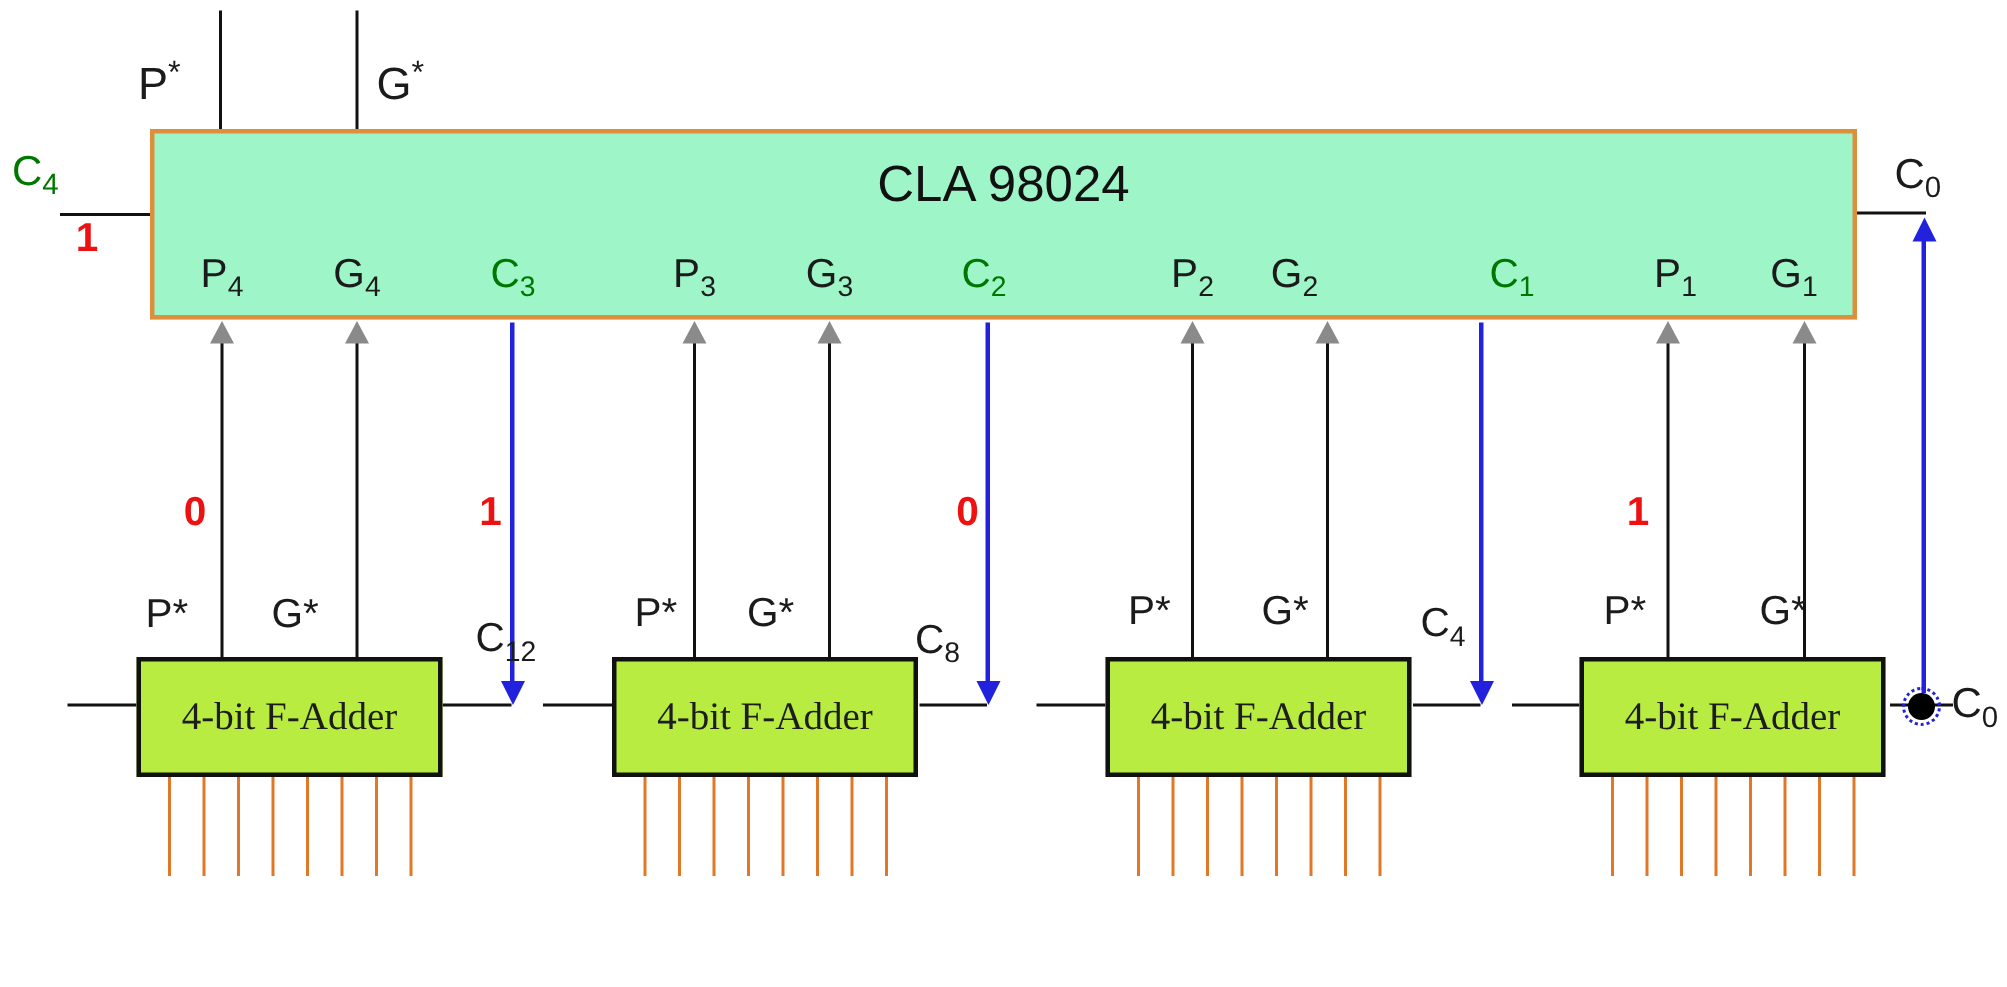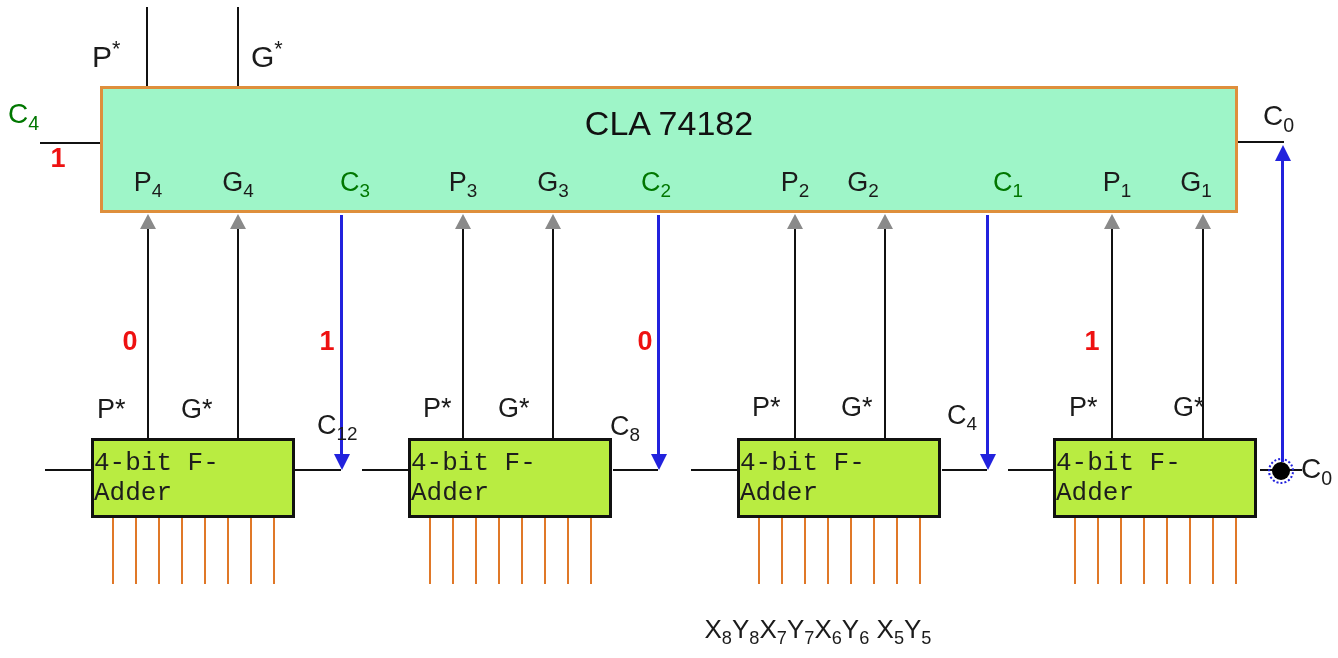--- a/index.html
+++ b/index.html
@@ -17,21 +17,21 @@
   .ah-up-blue{position:absolute;width:0;height:0;border-left:8px solid transparent;
       border-right:8px solid transparent;border-bottom:16px solid var(--blue,#2222dd);}
   
   .cla-box{position:absolute;left:100px;top:86px;width:1138px;height:127px;box-sizing:border-box;
       background:var(--cla-fill,#9ef5c8);border:3px solid var(--cla-border,#de8f3c);}
   .cla-title{position:absolute;left:100px;top:104px;width:1138px;text-align:center;
       font-size:34px;color:#111;}
   .adder-box{position:absolute;top:438px;width:204px;height:80px;box-sizing:border-box;
       background:var(--adder-fill,#b9ec41);border:3px solid #111;display:flex;
       align-items:center;justify-content:center;}
-  .adder-box span{font-family:Liberation Mono, monospace;font-size:26px;color:#1d1d1d;}
+  .adder-box span{font-family:Liberation Serif, serif;font-size:26px;color:#1d1d1d;}
   
   .pinlab{position:absolute;top:167px;transform:translateX(-50%);font-size:27px;color:#1b1b1b;white-space:nowrap;}
   .pinlab.carry{color:var(--green,#007700);}
   .lab{position:absolute;font-size:27px;color:#1b1b1b;white-space:nowrap;}
   .lab28{position:absolute;font-size:28px;color:#1b1b1b;white-space:nowrap;}
   .lab30{position:absolute;font-size:30px;color:#1b1b1b;white-space:nowrap;}
   .greenlab{color:var(--green,#007700);}
   .redval{position:absolute;transform:translateX(-50%);font-size:27px;font-weight:bold;
       color:var(--red,#ee1111);}
   .operands{position:absolute;top:614px;transform:translateX(-50%);font-size:26px;color:#1b1b1b;white-space:nowrap;}
@@ -42,37 +42,37 @@
   .node-ring{position:absolute;left:1268px;top:458px;width:26px;height:26px;box-sizing:border-box;
       border:2px dotted var(--blue,#2222dd);border-radius:50%;}
   .node-dot{position:absolute;left:1272px;top:462px;width:18px;height:18px;border-radius:50%;background:#000;}
 </style>
 </head>
 <body>
 
 <div id="canvas">
 
   <div class="cla-box"></div>
-  <div class="cla-title">CLA 74182</div>
+  <div class="cla-title">CLA 98024</div>
 
   <div class="vw" style="left:146px;top:7px;height:79px;"></div>
   <div class="vw" style="left:237px;top:7px;height:79px;"></div>
   <div class="lab30" style="left:92px;top:40px;">P<sup>*</sup></div>
   <div class="lab30" style="left:251px;top:40px;">G<sup>*</sup></div>
 
   <div class="hw" style="left:40px;top:142px;width:60px;"></div>
   <div class="lab28 greenlab" style="left:8px;top:98px;">C<sub>4</sub></div>
   <div class="redval" style="left:58px;top:143px;">1</div>
 
   <div class="hw" style="left:1238px;top:141px;width:46px;"></div>
   <div class="lab28" style="left:1263px;top:100px;">C<sub>0</sub></div>
 
   <div class="pinlab" style="left:148px;">P<sub>4</sub></div>
   <div class="pinlab" style="left:238px;">G<sub>4</sub></div>
-  <div class="pinlab carry" style="left:355px;text-align:center;">C<sub>3</sub></div>
+  <div class="pinlab carry" style="left:342px;text-align:center;">C<sub>3</sub></div>
   <div class="pinlab" style="left:463px;">P<sub>3</sub></div>
   <div class="pinlab" style="left:553px;">G<sub>3</sub></div>
   <div class="pinlab carry" style="left:656px;">C<sub>2</sub></div>
   <div class="pinlab" style="left:795px;">P<sub>2</sub></div>
   <div class="pinlab" style="left:863px;">G<sub>2</sub></div>
   <div class="pinlab carry" style="left:985px;margin-left:23px;">C<sub>1</sub></div>
   <div class="pinlab" style="left:1117px;">P<sub>1</sub></div>
   <div class="pinlab" style="left:1196px;">G<sub>1</sub></div>
 
   <div class="vw" style="left:147px;top:228px;height:210px;"></div>
@@ -158,21 +158,20 @@
   <div class="pins" style="left:737px;">
       <div style="left: 21px;"></div>
       <div style="left: 44px;"></div>
       <div style="left: 67px;"></div>
       <div style="left: 90px;"></div>
       <div style="left: 113px;"></div>
       <div style="left: 136px;"></div>
       <div style="left: 159px;"></div>
       <div style="left: 182px;"></div>
     </div>
-  <div class="operands" style="left:818px;">X<sub>8</sub>Y<sub>8</sub>X<sub>7</sub>Y<sub>7</sub>X<sub>6</sub>Y<sub>6</sub> X<sub>5</sub>Y<sub>5</sub></div>
 
   <div class="lab" style="left:1069px;top:392px;">P*</div>
   <div class="lab" style="left:1173px;top:392px;">G*</div>
   <div class="hw" style="left:1008px;top:469px;width:45px;"></div>
   <div class="hw" style="left:1260px;top:469px;width:42px;"></div>
   <div class="adder-box" style="left:1053px;">
     <span>4-bit F-Adder</span>
   </div>
   <div class="pins" style="left:1053px;">
       <div style="left: 21px;"></div>

